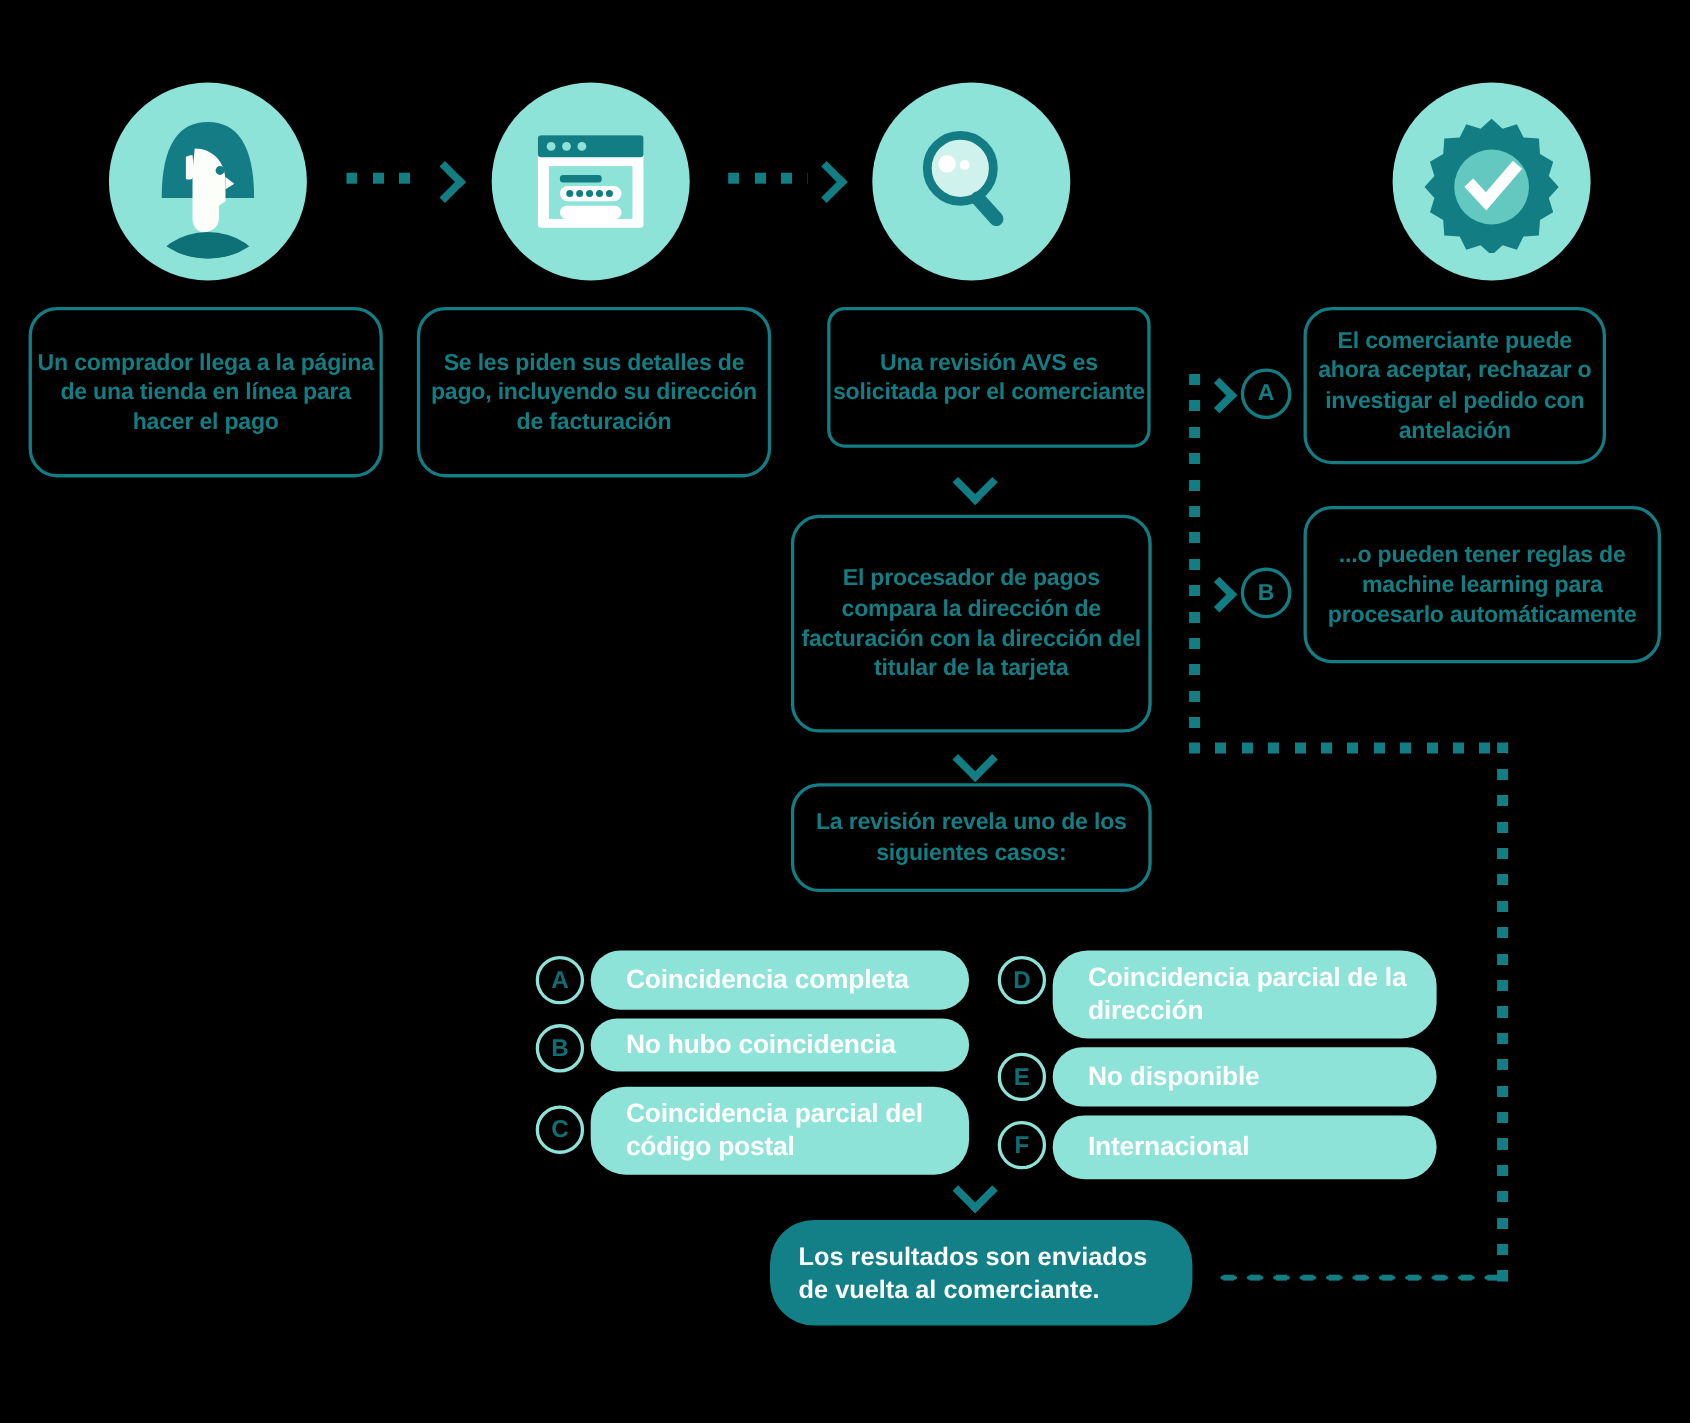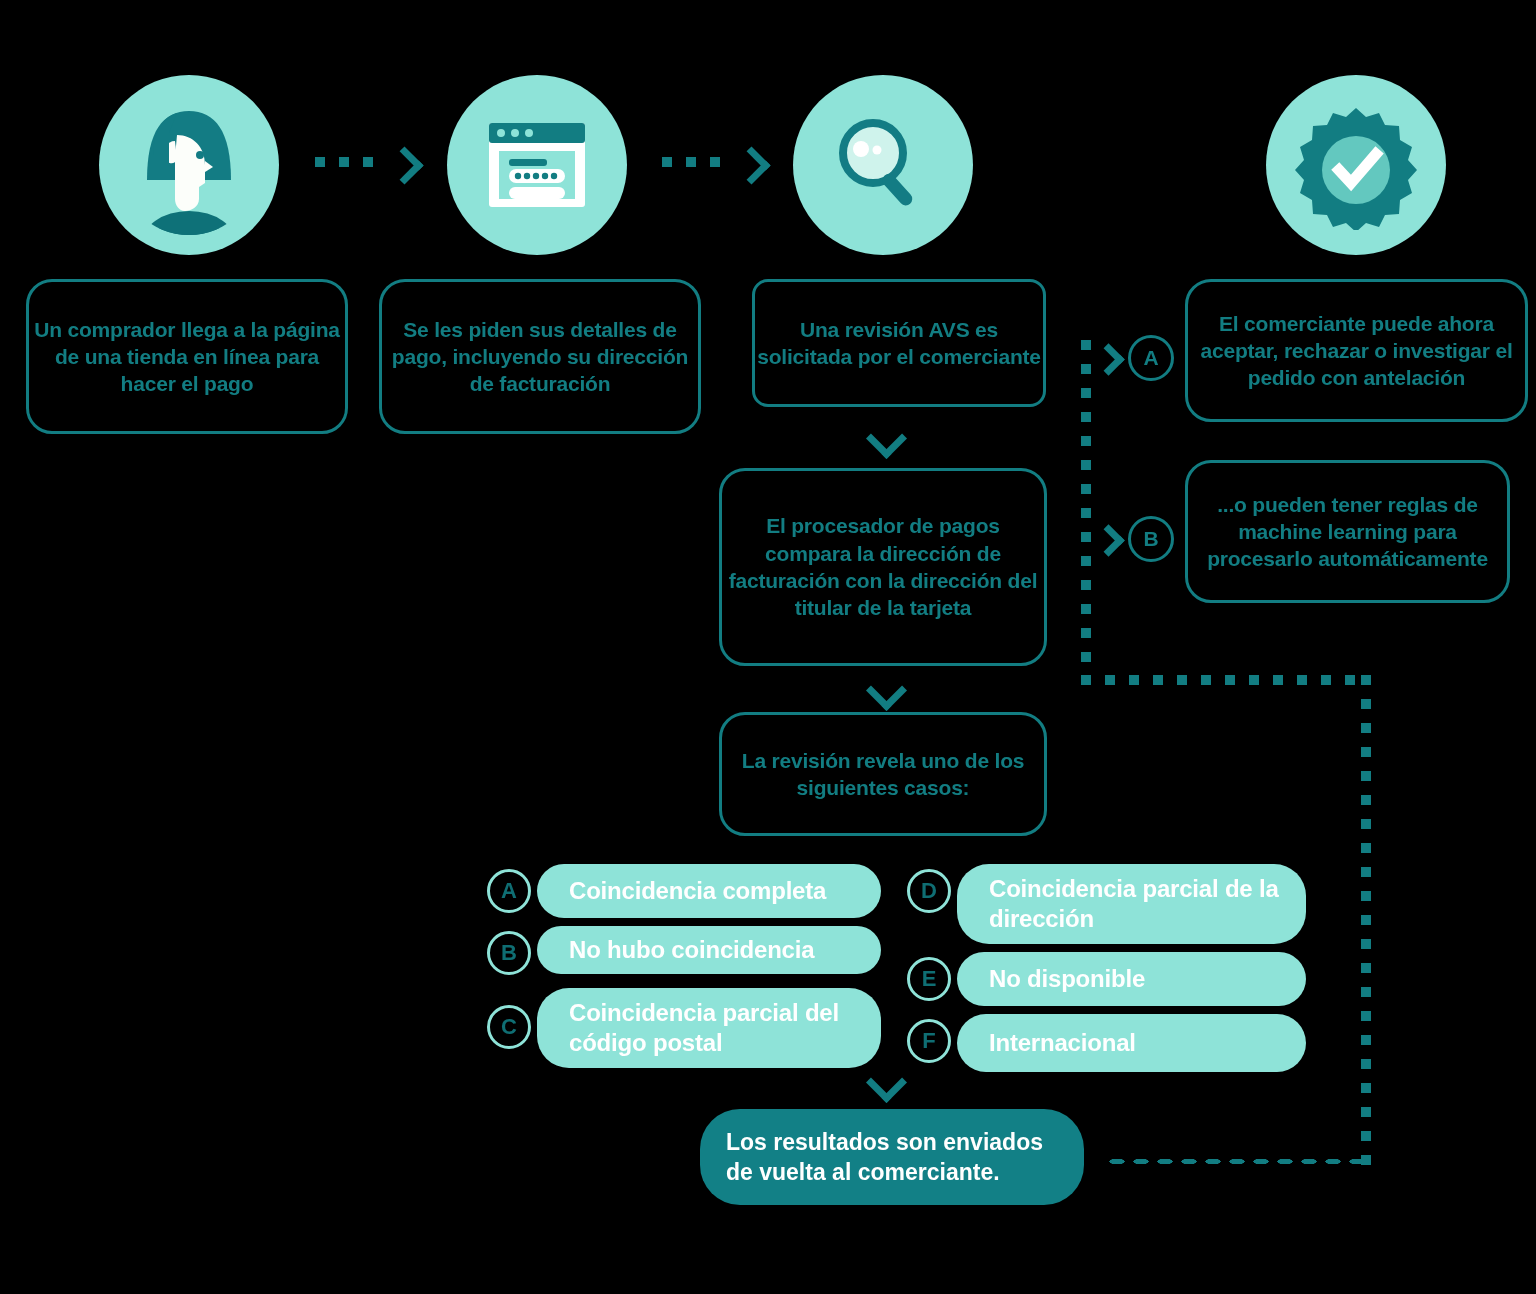--- a/index.html
+++ b/index.html
@@ -131,21 +131,21 @@
   </div>
 
   <div class="obox" style="left:379px;top:279px;width:322px;height:155px;">
     <span>Se les piden sus detalles de pago, incluyendo su dirección de facturación</span>
   </div>
 
   <div class="obox" style="left:752px;top:279px;width:294px;height:128px;border-radius:16px;">
     <span>Una revisión AVS es solicitada por el comerciante</span>
   </div>
 
-  <div class="obox" style="left:1185px;top:279px;width:343px;height:143px;">
+  <div class="obox" style="left:1185px;top:279px;width:275px;height:143px;">
     <span>El comerciante puede ahora aceptar, rechazar o investigar el pedido con antelación</span>
   </div>
 
   <div class="obox" style="left:1185px;top:460px;width:325px;height:143px;">
     <span>...o pueden tener reglas de machine learning para procesarlo automáticamente</span>
   </div>
 
   <div class="branch-letter" style="left:1128px;top:335px;">
     <span>A</span>
   </div>
@@ -165,21 +165,21 @@
   <div class="hdots" style="left:1105px;top:1157px;width:260px;"></div>
 
   <div class="chev-d" style="left:872px;top:424px;"></div>
 
   <div class="obox" style="left:719px;top:468px;width:328px;height:198px;">
     <span>El procesador de pagos compara la dirección de facturación con la dirección del titular de la tarjeta</span>
   </div>
 
   <div class="chev-d" style="left:872px;top:676px;"></div>
 
-  <div class="obox" style="left:719px;top:712px;width:328px;height:124px;">
+  <div class="obox" style="left:719px;top:712px;width:328px;height:99px;">
     <span>La revisión revela uno de los siguientes casos:</span>
   </div>
 
   <div class="pill" style="left:537px;top:864px;width:344px;height:54px;">
     <span>Coincidencia completa</span>
   </div>
   <div class="letter" style="left:487px;top:869px;">
     <span>A</span>
   </div>
 

